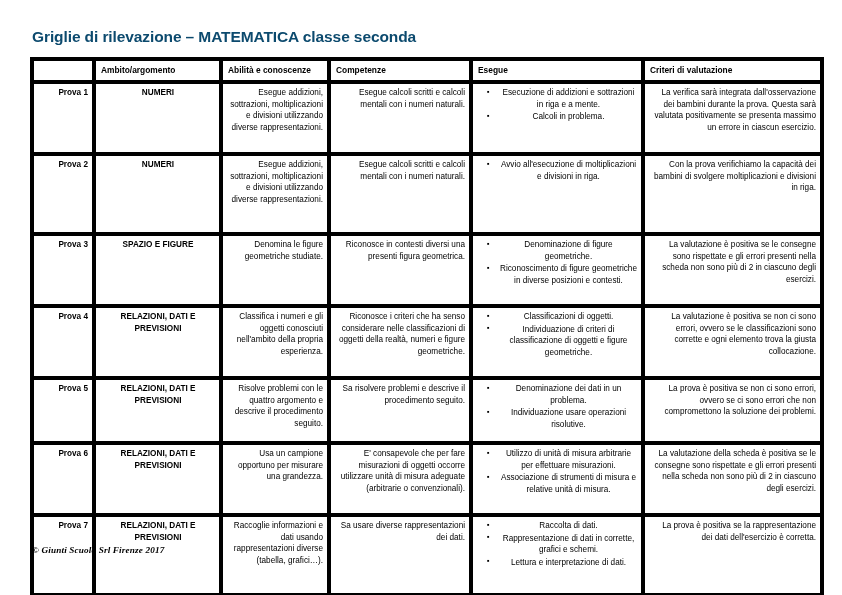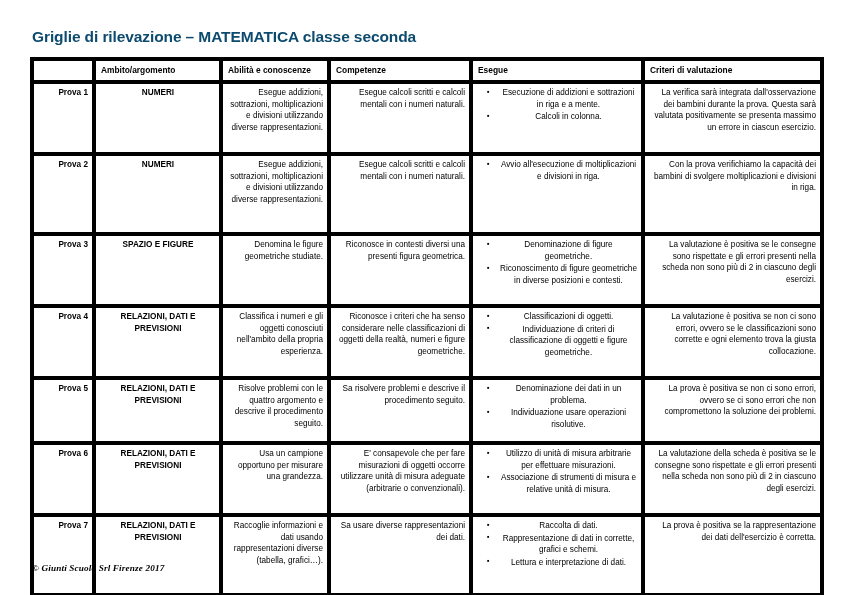--- a/index.html
+++ b/index.html
@@ -95,21 +95,21 @@
     top: -0.5px;
     font-size: 7.5px;
   }
   p.para {
     margin: 0;
     text-align: right;
   }
   .footer {
     position: absolute;
     left: 32px;
-    bottom: 22px;
+    bottom: 40px;
     font-family: "Liberation Serif", serif;
     font-weight: bold;
     font-style: italic;
     font-size: 9.2px;
     letter-spacing: 0.15px;
   }
   .r1 td { height: 62px; }
   .r2 td { height: 70px; }
   .r3 td { height: 62px; }
   .r4 td { height: 62px; }
@@ -150,21 +150,21 @@
         <td class="cell-ambito">NUMERI</td>
         <td>
             <p class="para">Esegue addizioni, sottrazioni, moltiplicazioni e divisioni utilizzando diverse rappresentazioni.</p>
           </td>
         <td>
             <p class="para">Esegue calcoli scritti e calcoli mentali con i numeri naturali.</p>
           </td>
         <td class="cell-focus">
           <ul class="bullets">
             <li>Esecuzione di addizioni e sottrazioni in riga e a mente.</li>
-            <li>Calcoli in colonna.</li>
+            <li>Calcoli in problema.</li>
           </ul>
         </td>
         <td>
             <p class="para">La verifica sarà integrata dall'osservazione dei bambini durante la prova. Questa sarà valutata positivamente se presenta massimo un errore in ciascun esercizio.</p>
           </td>
       </tr>
 
       <tr class="r2">
         <td class="cell-prova">Prova 2</td>
         <td class="cell-ambito">NUMERI</td>

